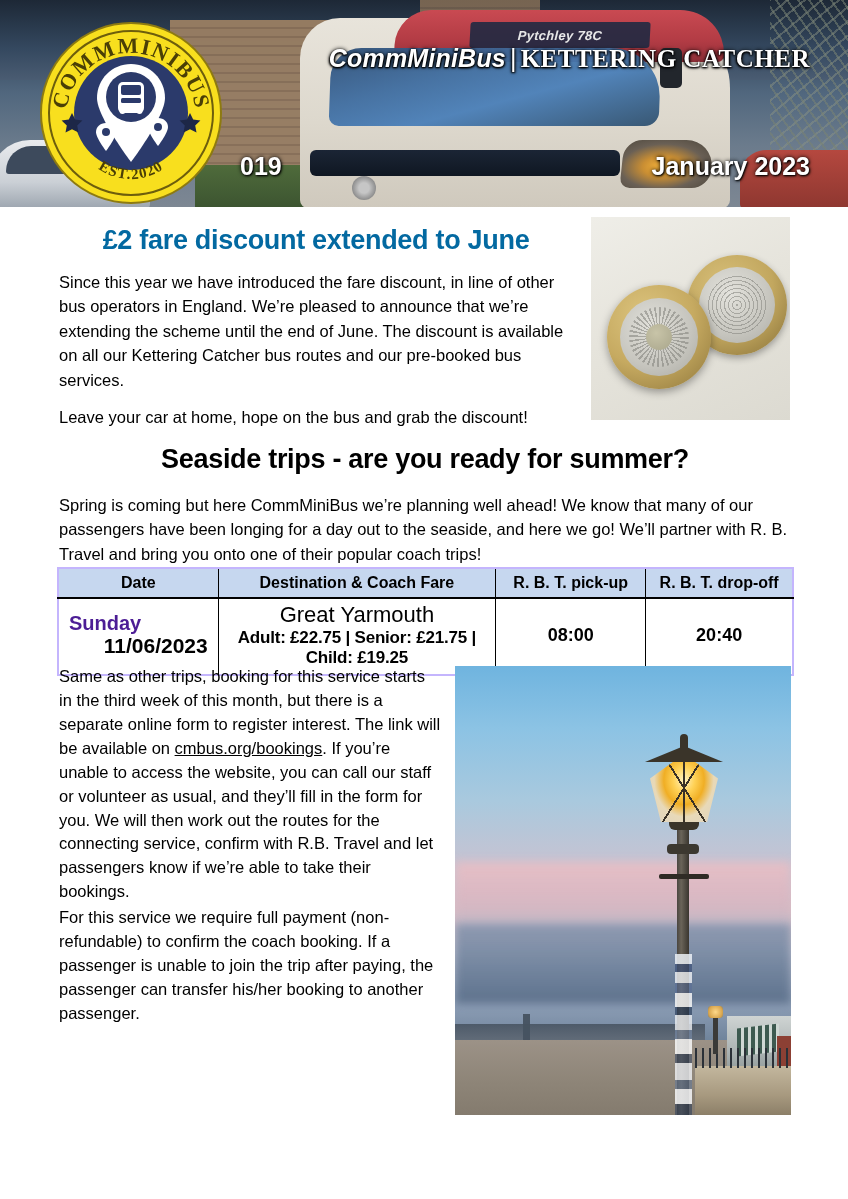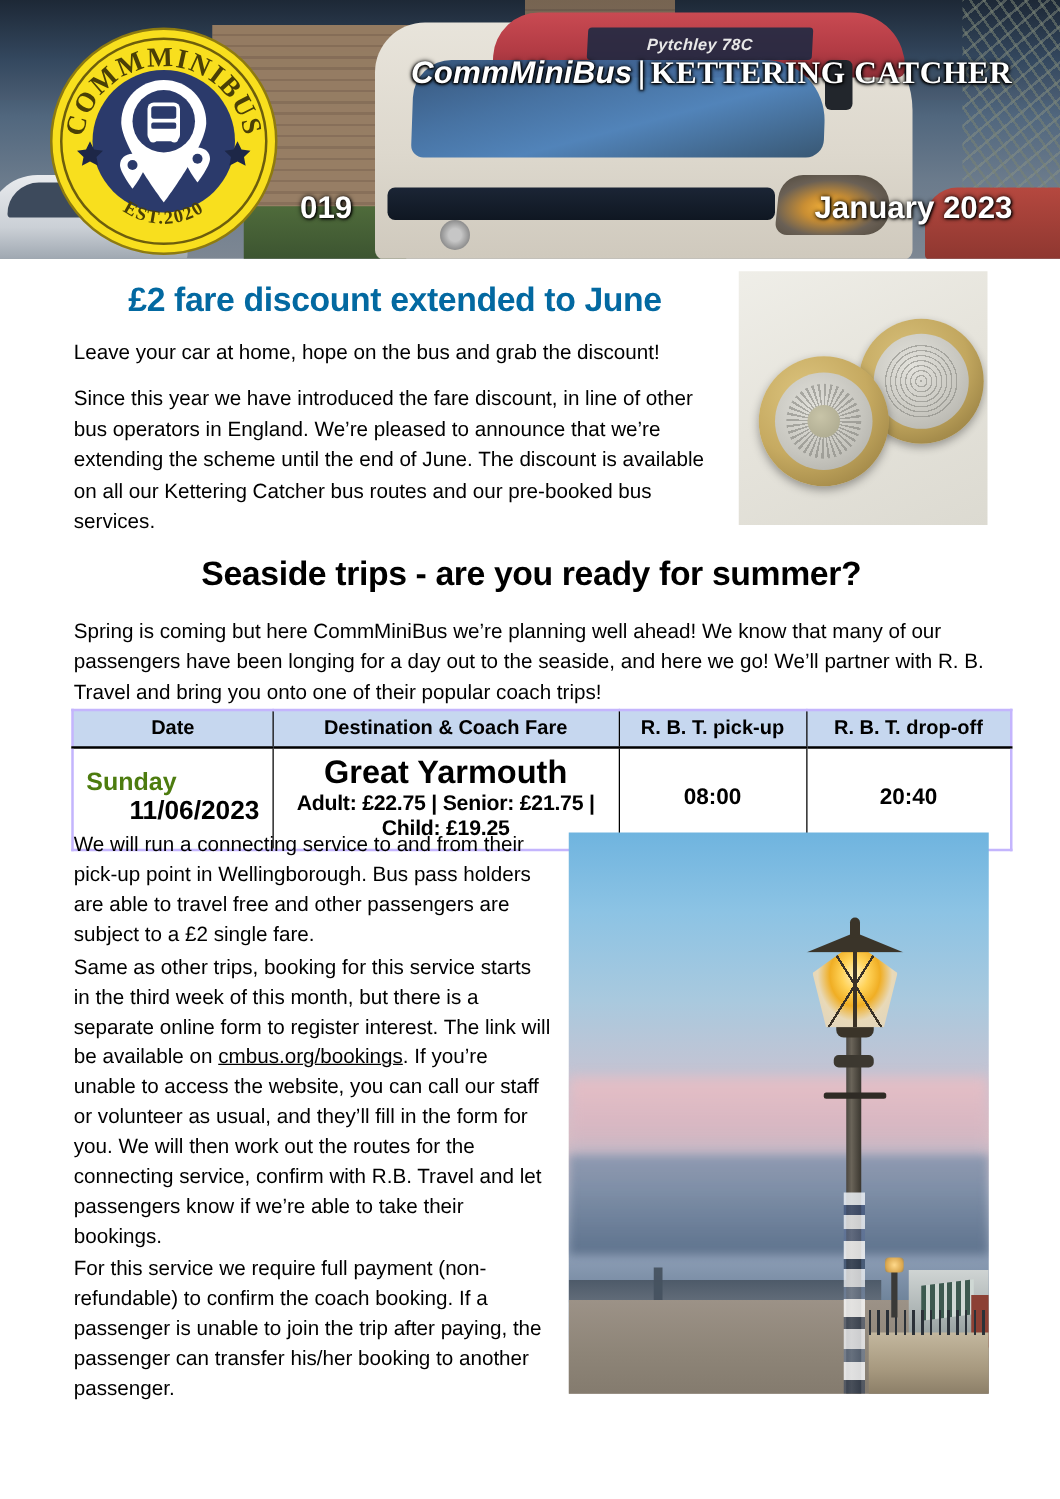--- a/index.html
+++ b/index.html
@@ -219,30 +219,30 @@
     border-right: 1.5px solid #000;
     padding: 4px 4px 6px;
     text-align: center;
     vertical-align: middle;
     background: #fff;
   }
   .trip-table td:last-child { border-right: none; }
   .c-date { width: 160px; }
   .c-dest { width: 277px; }
   .c-pick { width: 150px; }
-  .c-drop { width: 164px; }
+  .c-drop { width: 147px; }
   .day-name {
     display: block; text-align: left; padding-left: 6px;
-    color: #4d7c0f; font-size: 20px; font-weight: bold; line-height: 1.05;
+    color: #4c1d95; font-size: 20px; font-weight: bold; line-height: 1.05;
   }
   .day-date {
     display: block; text-align: right; padding-right: 6px;
     color: #000; font-size: 21px; font-weight: bold; line-height: 1.12;
   }
-  .dest-name { font-size: 26px; font-weight: bold; line-height: 1.1; }
+  .dest-name { font-size: 22px; font-weight: normal; line-height: 1.1; }
   .dest-fare { font-size: 17px; font-weight: bold; margin-top: 1px; letter-spacing: -.2px; }
   .time-cell { font-size: 18px; font-weight: bold; }
 
   
   .art3-body {
     position: absolute; left: 59px; top: 665px; width: 382px;
     font-size: 16.5px; line-height: 1.45; color: #000;
   }
   .art3-body p + p { margin-top: 2px; }
   .link { text-decoration: underline; color: #000; }
@@ -419,22 +419,22 @@
     </div>
 
     <div class="issue-row">
       <span>019</span>
       <span>January 2023</span>
     </div>
   </div>
 
   <h2 class="art1-title">£2 fare discount extended to June</h2>
   <div class="art1-body">
+    <p>Since this year we have introduced the fare discount, in line of other bus operators in England. We’re pleased to announce that we’re extending the scheme until the end of June. The discount is available on all our Kettering Catcher bus routes and our pre-booked bus services.</p>
     <p>Leave your car at home, hope on the bus and grab the discount!</p>
-    <p>Since this year we have introduced the fare discount, in line of other bus operators in England. We’re pleased to announce that we’re extending the scheme until the end of June. The discount is available on all our Kettering Catcher bus routes and our pre-booked bus services.</p>
   </div>
 
   <div class="coins-photo">
     <div class="coin coin-back"></div>
     <div class="coin coin-back-in"></div>
     <div class="coin coin-back-in2"></div>
     <div class="coin coin-front"></div>
     <div class="coin coin-front-in"></div>
     <div class="coin coin-front-in2"></div>
     <div class="coin coin-front-core"></div>
@@ -464,21 +464,20 @@
           <div class="dest-name">Great Yarmouth</div>
           <div class="dest-fare">Adult: £22.75 | Senior: £21.75 | Child: £19.25</div>
         </td>
         <td class="time-cell">08:00</td>
         <td class="time-cell">20:40</td>
       </tr>
     </tbody>
   </table>
 
   <div class="art3-body">
-    <p>We will run a connecting service to and from their pick-up point in Wellingborough. Bus pass holders are able to travel free and other passengers are subject to a £2 single fare.</p>
     <p><span>Same as other trips, booking for this service starts in the third week of this month, but there is a separate online form to register interest. The link will be available on </span><a class="link" href="#">cmbus.org/bookings</a><span>. If you’re unable to access the website, you can call our staff or volunteer as usual, and they’ll fill in the form for you. We will then work out the routes for the connecting service, confirm with R.B. Travel and let passengers know if we’re able to take their bookings.</span></p>
     <p>For this service we require full payment (non-refundable) to confirm the coach booking. If a passenger is unable to join the trip after paying, the passenger can transfer his/her booking to another passenger.</p>
   </div>
 
   <div class="seaside-photo">
     <div class="sp-cloudband"></div>
     <div class="sp-cloudband2"></div>
     <div class="sp-skyline"></div>
     <div class="sp-tower"></div>
     <div class="sp-water"></div>

